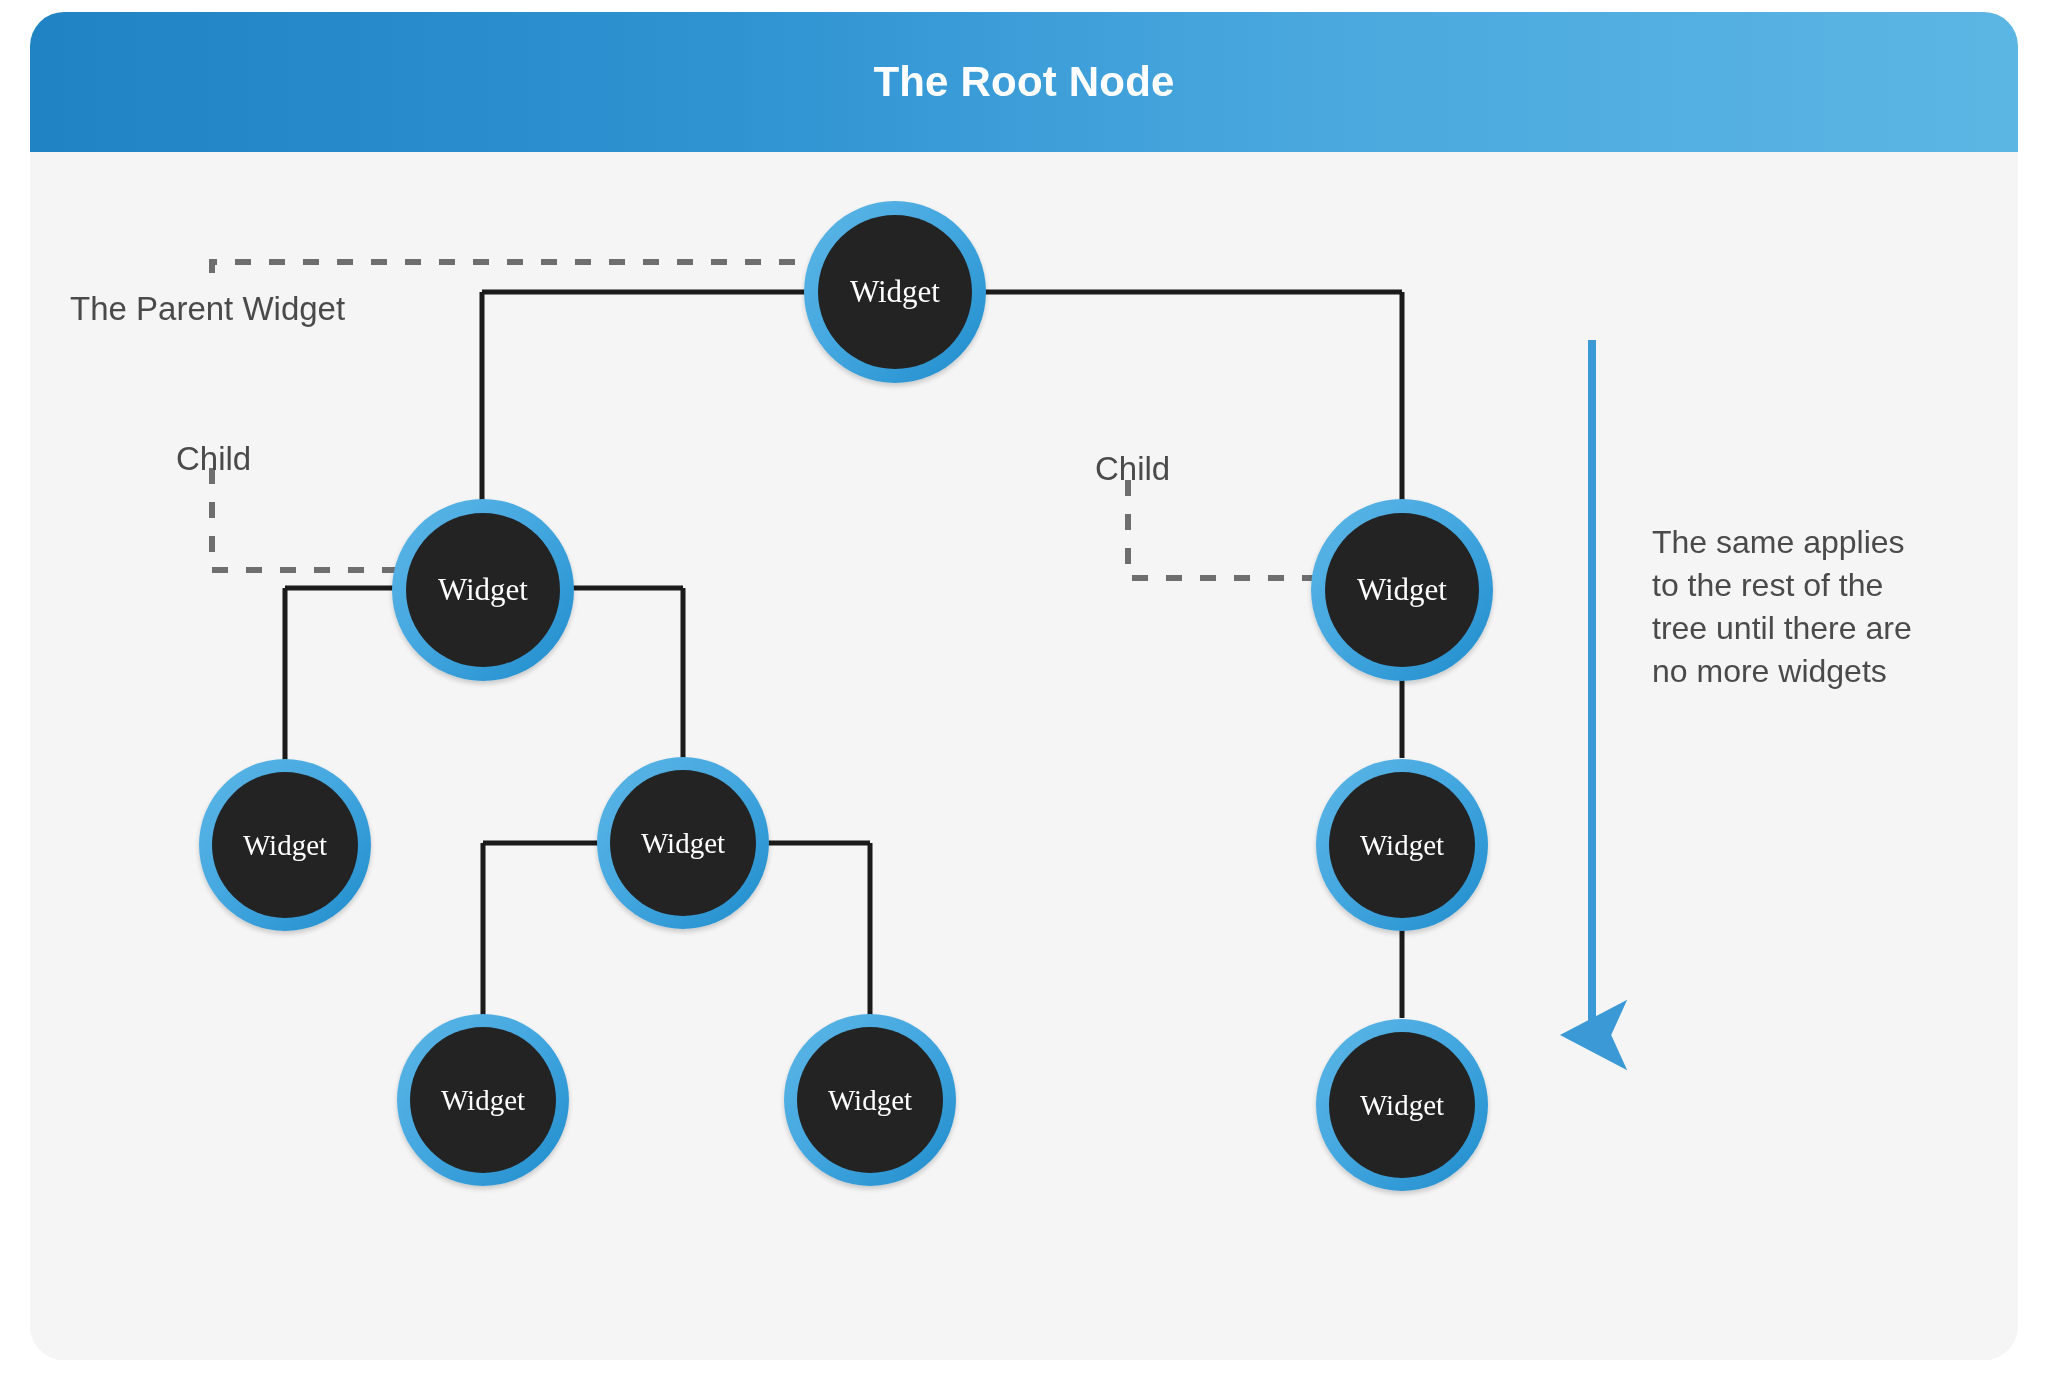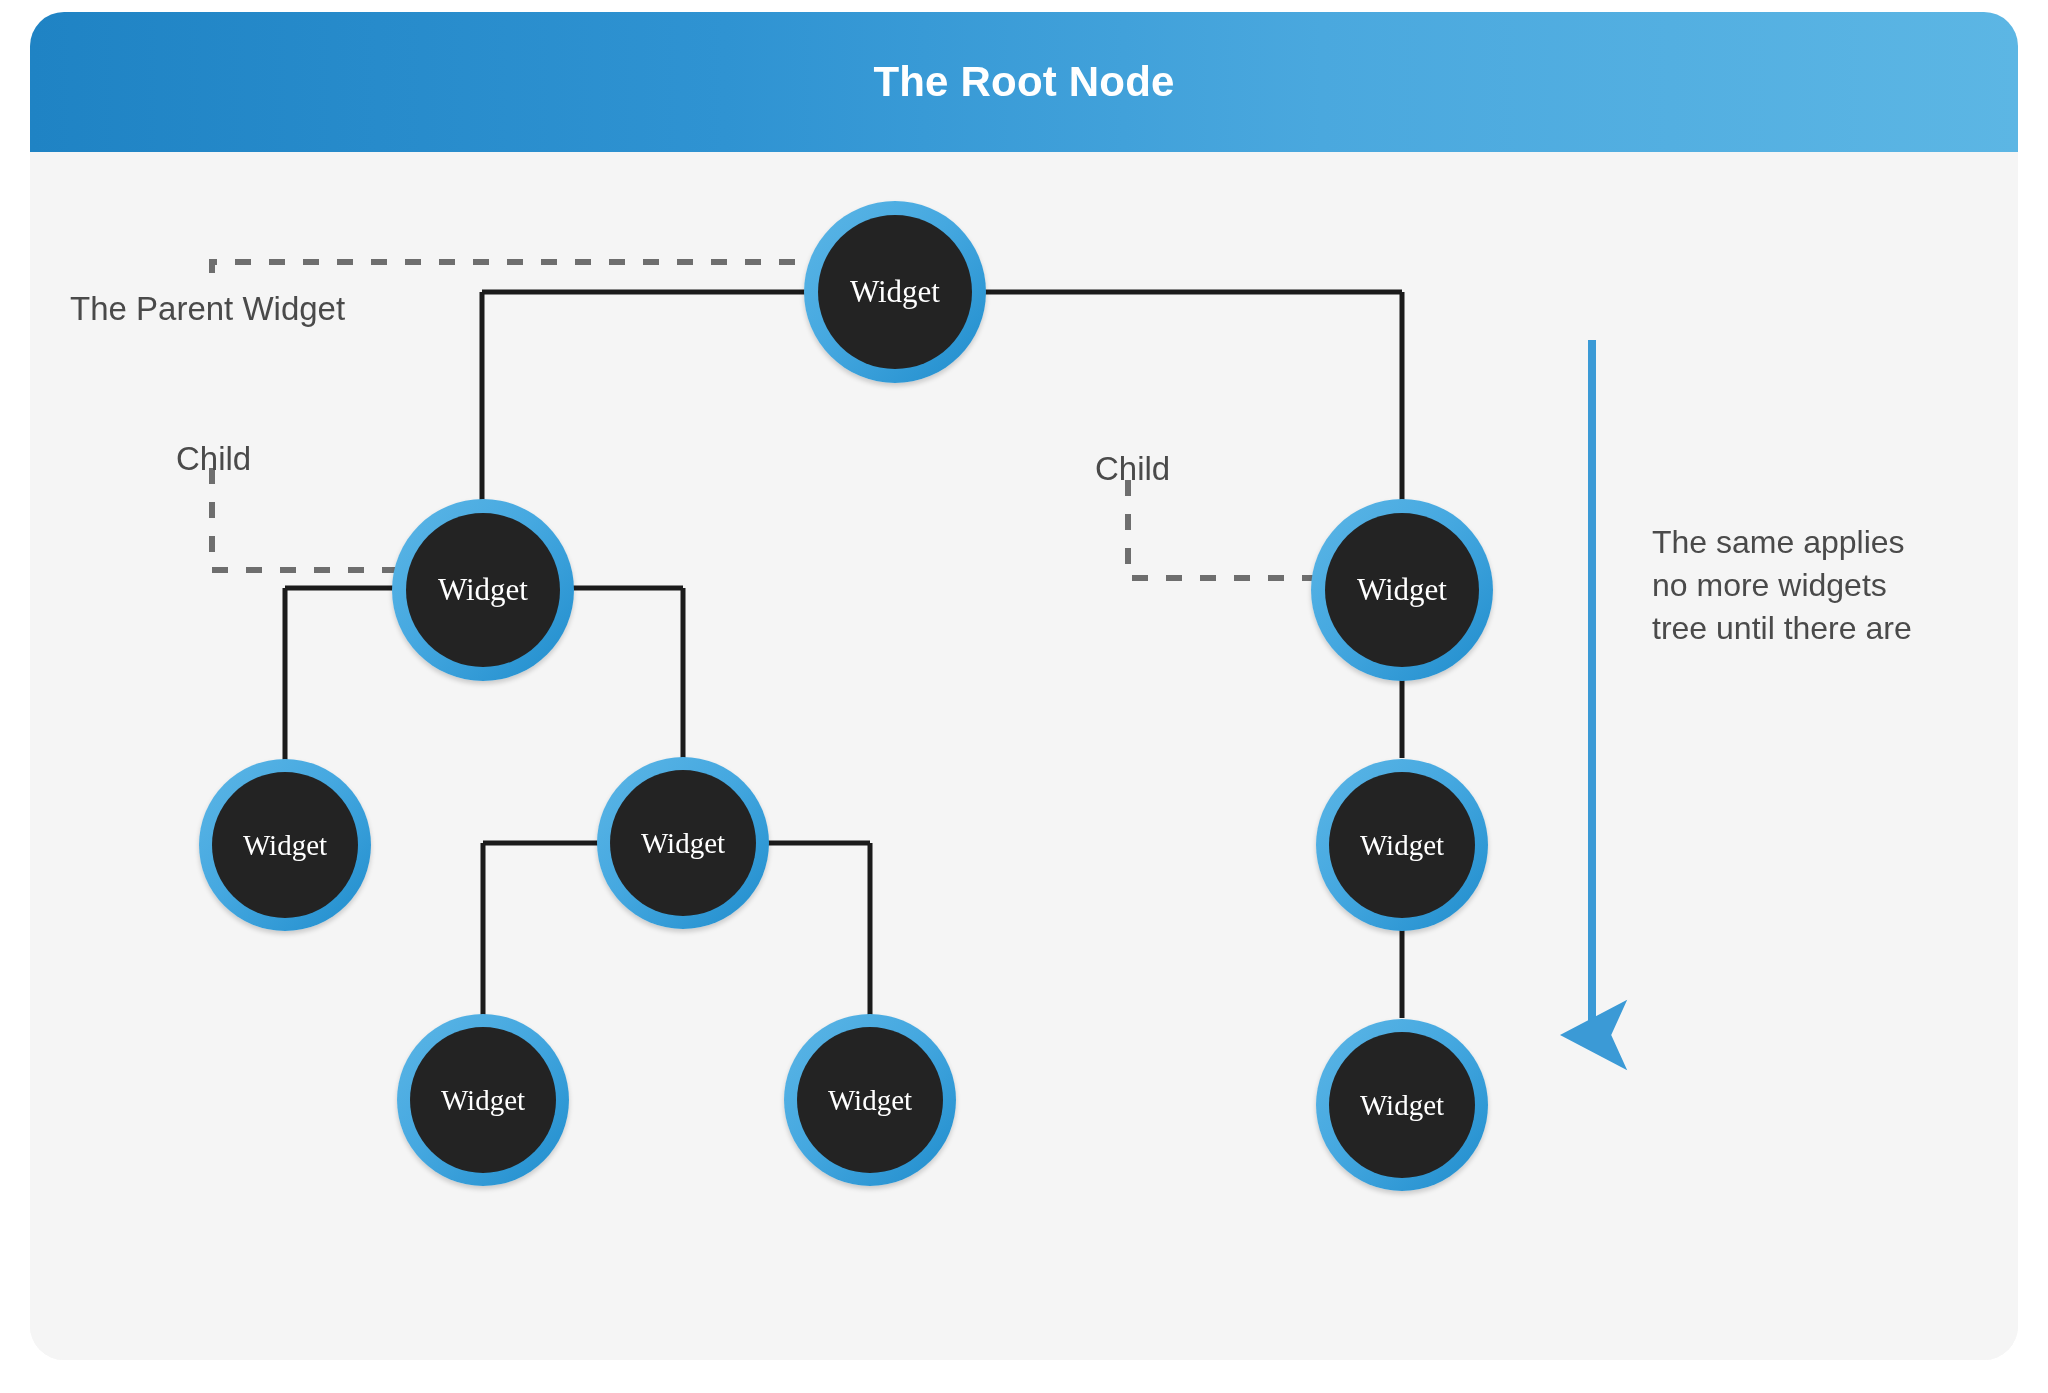--- a/index.html
+++ b/index.html
@@ -214,17 +214,18 @@
   </div>
 
   <div class="annot" style="left:70px; top:290px;">The Parent Widget</div>
 
   <div class="annot" style="left:176px; top:440px;">Child</div>
 
   <div class="annot" style="left:1095px; top:450px;">Child</div>
 
   <div class="sidenote" style="left:1652px; top:521px;">
     <div>The same applies</div>
+    <div>to the rest of the</div>
+    <div>tree until there are</div>
     <div>no more widgets</div>
-    <div>tree until there are</div>
   </div>
 
 </div>
 
 </body></html>

